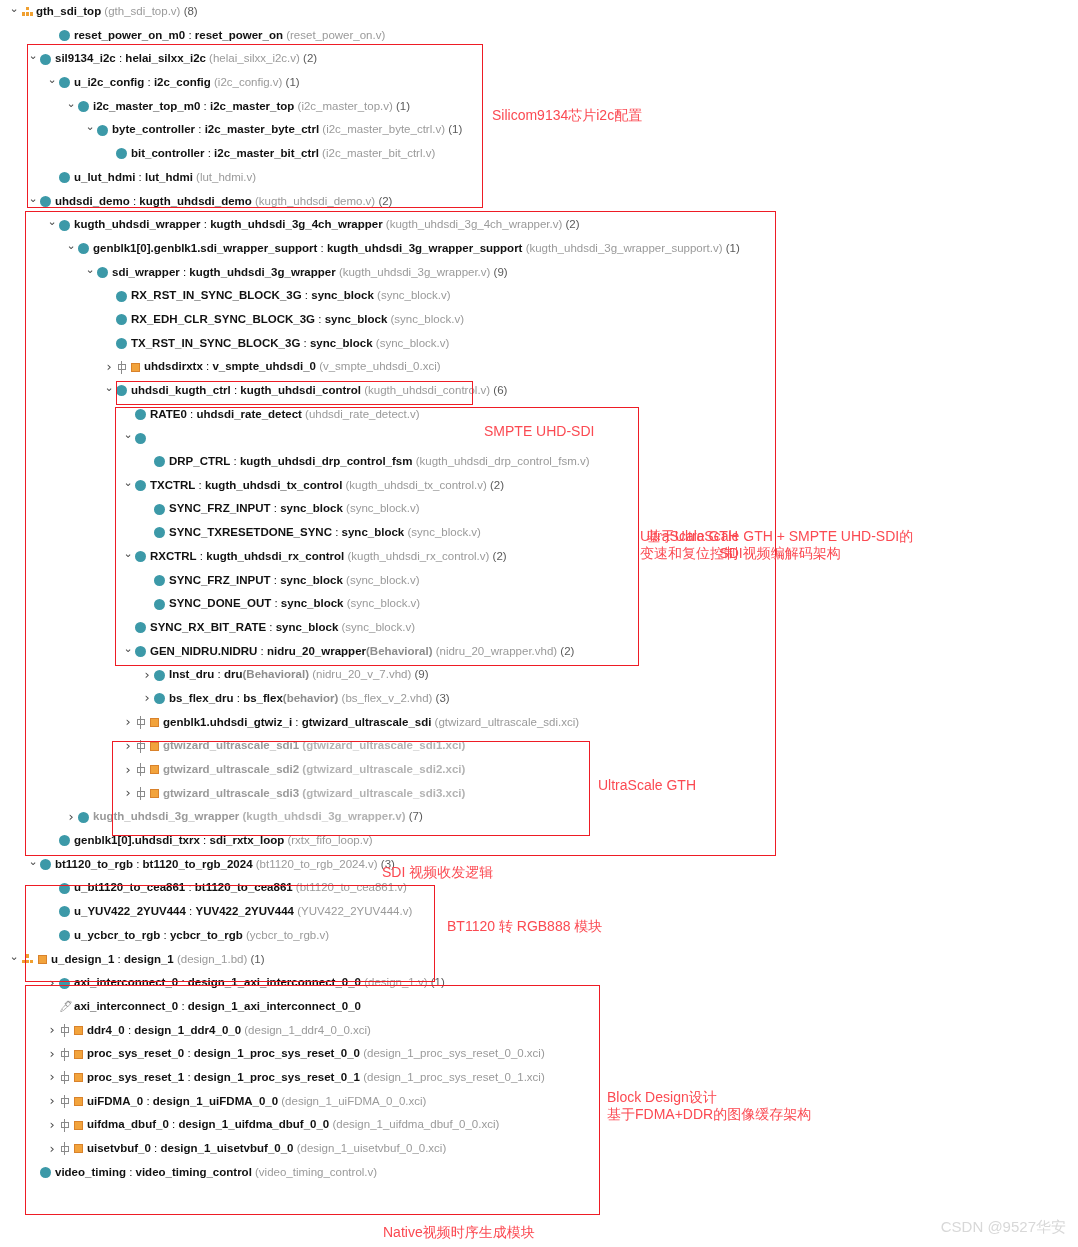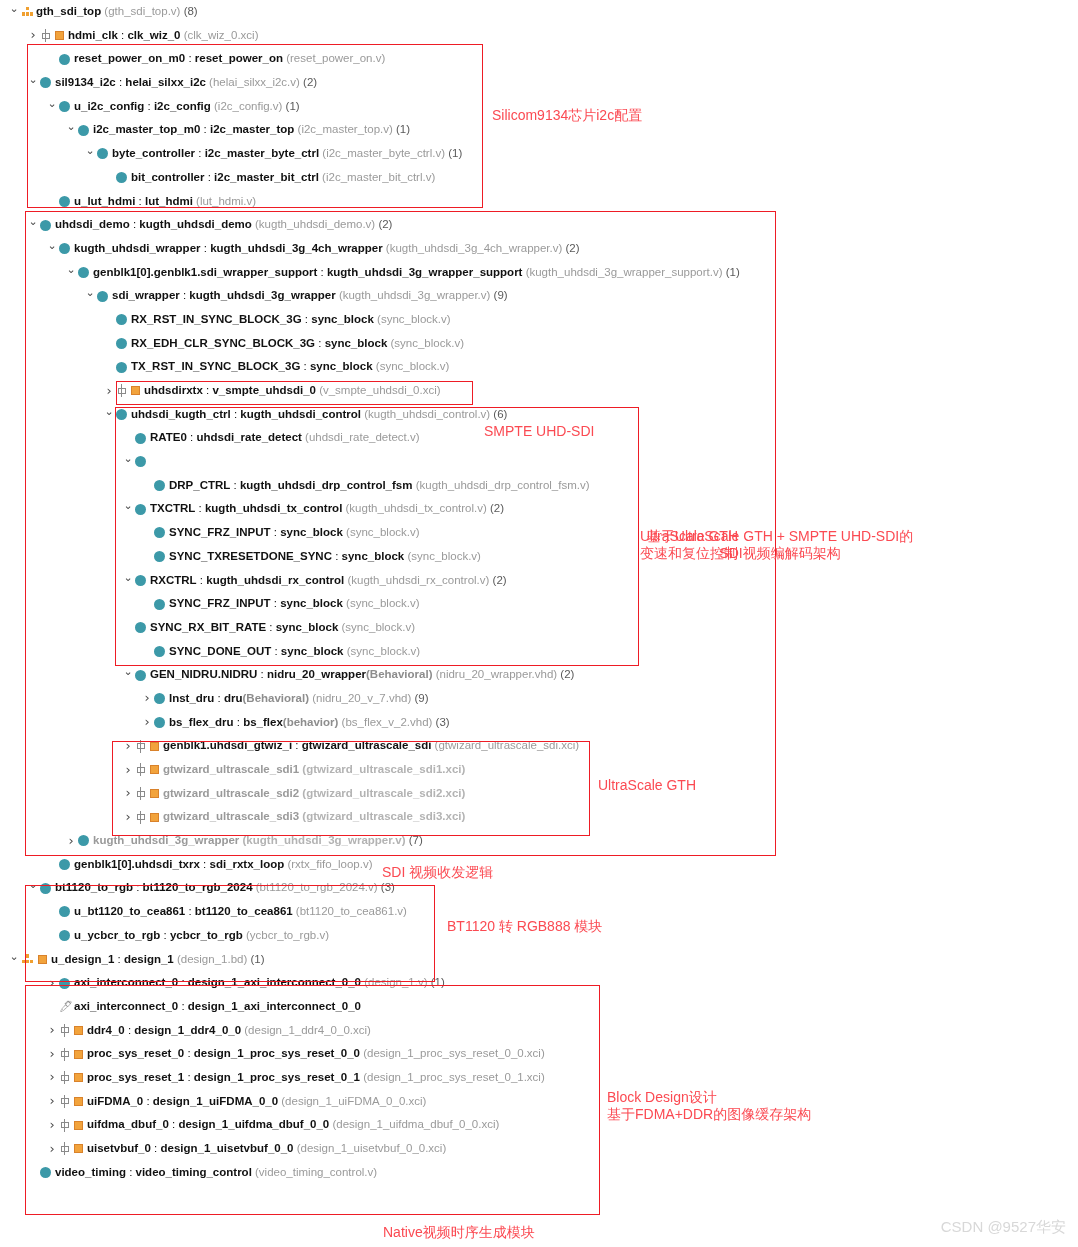--- a/index.html
+++ b/index.html
@@ -109,90 +109,83 @@
       <span class="chev down"></span>
       <span class="ico-bd">
         <i class="a"></i>
         <i class="b"></i>
         <i class="c"></i>
         <i class="d"></i>
       </span>
       <span><span class="lbl">gth_sdi_top</span><span class="file"> (gth_sdi_top.v)</span><span class="count"> (8)</span></span>
     </div>
     <div class="row">
+      <span class="indent" style="width: 46px;"></span>
+      <span class="chev blank"></span>
+      <span class="ico-module"></span>
+      <span><span class="lbl">reset_power_on_m0</span><span class="lbl-norm"> : </span><span class="lbl">reset_power_on</span><span class="file"> (reset_power_on.v)</span></span>
+    </div>
+    <div class="row">
       <span class="indent" style="width: 27px;"></span>
-      <span class="chev right"></span>
-      <span class="ico-ip"></span>
-      <span class="ico-xci"></span>
-      <span><span class="lbl">hdmi_clk</span><span class="lbl-norm"> : </span><span class="lbl">clk_wiz_0</span><span class="file"> (clk_wiz_0.xci)</span></span>
-    </div>
-    <div class="row">
-      <span class="indent" style="width: 46px;"></span>
-      <span class="chev blank"></span>
-      <span class="ico-module"></span>
-      <span><span class="lbl">reset_power_on_m0</span><span class="lbl-norm"> : </span><span class="lbl">reset_power_on</span><span class="file"> (reset_power_on.v)</span></span>
+      <span class="chev down"></span>
+      <span class="ico-module"></span>
+      <span><span class="lbl">sil9134_i2c</span><span class="lbl-norm"> : </span><span class="lbl">helai_silxx_i2c</span><span class="file"> (helai_silxx_i2c.v)</span><span class="count"> (2)</span></span>
+    </div>
+    <div class="row">
+      <span class="indent" style="width: 46px;"></span>
+      <span class="chev down"></span>
+      <span class="ico-module"></span>
+      <span><span class="lbl">u_i2c_config</span><span class="lbl-norm"> : </span><span class="lbl">i2c_config</span><span class="file"> (i2c_config.v)</span><span class="count"> (1)</span></span>
+    </div>
+    <div class="row">
+      <span class="indent" style="width: 65px;"></span>
+      <span class="chev down"></span>
+      <span class="ico-module"></span>
+      <span><span class="lbl">i2c_master_top_m0</span><span class="lbl-norm"> : </span><span class="lbl">i2c_master_top</span><span class="file"> (i2c_master_top.v)</span><span class="count"> (1)</span></span>
+    </div>
+    <div class="row">
+      <span class="indent" style="width: 84px;"></span>
+      <span class="chev down"></span>
+      <span class="ico-module"></span>
+      <span><span class="lbl">byte_controller</span><span class="lbl-norm"> : </span><span class="lbl">i2c_master_byte_ctrl</span><span class="file"> (i2c_master_byte_ctrl.v)</span><span class="count"> (1)</span></span>
+    </div>
+    <div class="row">
+      <span class="indent" style="width: 103px;"></span>
+      <span class="chev blank"></span>
+      <span class="ico-module"></span>
+      <span><span class="lbl">bit_controller</span><span class="lbl-norm"> : </span><span class="lbl">i2c_master_bit_ctrl</span><span class="file"> (i2c_master_bit_ctrl.v)</span></span>
+    </div>
+    <div class="row">
+      <span class="indent" style="width: 46px;"></span>
+      <span class="chev blank"></span>
+      <span class="ico-module"></span>
+      <span><span class="lbl">u_lut_hdmi</span><span class="lbl-norm"> : </span><span class="lbl">lut_hdmi</span><span class="file"> (lut_hdmi.v)</span></span>
     </div>
     <div class="row">
       <span class="indent" style="width: 27px;"></span>
       <span class="chev down"></span>
       <span class="ico-module"></span>
-      <span><span class="lbl">sil9134_i2c</span><span class="lbl-norm"> : </span><span class="lbl">helai_silxx_i2c</span><span class="file"> (helai_silxx_i2c.v)</span><span class="count"> (2)</span></span>
-    </div>
-    <div class="row">
-      <span class="indent" style="width: 46px;"></span>
-      <span class="chev down"></span>
-      <span class="ico-module"></span>
-      <span><span class="lbl">u_i2c_config</span><span class="lbl-norm"> : </span><span class="lbl">i2c_config</span><span class="file"> (i2c_config.v)</span><span class="count"> (1)</span></span>
+      <span><span class="lbl">uhdsdi_demo</span><span class="lbl-norm"> : </span><span class="lbl">kugth_uhdsdi_demo</span><span class="file"> (kugth_uhdsdi_demo.v)</span><span class="count"> (2)</span></span>
+    </div>
+    <div class="row">
+      <span class="indent" style="width: 46px;"></span>
+      <span class="chev down"></span>
+      <span class="ico-module"></span>
+      <span><span class="lbl">kugth_uhdsdi_wrapper</span><span class="lbl-norm"> : </span><span class="lbl">kugth_uhdsdi_3g_4ch_wrapper</span><span class="file"> (kugth_uhdsdi_3g_4ch_wrapper.v)</span><span class="count"> (2)</span></span>
     </div>
     <div class="row">
       <span class="indent" style="width: 65px;"></span>
       <span class="chev down"></span>
       <span class="ico-module"></span>
-      <span><span class="lbl">i2c_master_top_m0</span><span class="lbl-norm"> : </span><span class="lbl">i2c_master_top</span><span class="file"> (i2c_master_top.v)</span><span class="count"> (1)</span></span>
+      <span><span class="lbl">genblk1[0].genblk1.sdi_wrapper_support</span><span class="lbl-norm"> : </span><span class="lbl">kugth_uhdsdi_3g_wrapper_support</span><span class="file"> (kugth_uhdsdi_3g_wrapper_support.v)</span><span class="count"> (1)</span></span>
     </div>
     <div class="row">
       <span class="indent" style="width: 84px;"></span>
       <span class="chev down"></span>
       <span class="ico-module"></span>
-      <span><span class="lbl">byte_controller</span><span class="lbl-norm"> : </span><span class="lbl">i2c_master_byte_ctrl</span><span class="file"> (i2c_master_byte_ctrl.v)</span><span class="count"> (1)</span></span>
-    </div>
-    <div class="row">
-      <span class="indent" style="width: 103px;"></span>
-      <span class="chev blank"></span>
-      <span class="ico-module"></span>
-      <span><span class="lbl">bit_controller</span><span class="lbl-norm"> : </span><span class="lbl">i2c_master_bit_ctrl</span><span class="file"> (i2c_master_bit_ctrl.v)</span></span>
-    </div>
-    <div class="row">
-      <span class="indent" style="width: 46px;"></span>
-      <span class="chev blank"></span>
-      <span class="ico-module"></span>
-      <span><span class="lbl">u_lut_hdmi</span><span class="lbl-norm"> : </span><span class="lbl">lut_hdmi</span><span class="file"> (lut_hdmi.v)</span></span>
-    </div>
-    <div class="row">
-      <span class="indent" style="width: 27px;"></span>
-      <span class="chev down"></span>
-      <span class="ico-module"></span>
-      <span><span class="lbl">uhdsdi_demo</span><span class="lbl-norm"> : </span><span class="lbl">kugth_uhdsdi_demo</span><span class="file"> (kugth_uhdsdi_demo.v)</span><span class="count"> (2)</span></span>
-    </div>
-    <div class="row">
-      <span class="indent" style="width: 46px;"></span>
-      <span class="chev down"></span>
-      <span class="ico-module"></span>
-      <span><span class="lbl">kugth_uhdsdi_wrapper</span><span class="lbl-norm"> : </span><span class="lbl">kugth_uhdsdi_3g_4ch_wrapper</span><span class="file"> (kugth_uhdsdi_3g_4ch_wrapper.v)</span><span class="count"> (2)</span></span>
-    </div>
-    <div class="row">
-      <span class="indent" style="width: 65px;"></span>
-      <span class="chev down"></span>
-      <span class="ico-module"></span>
-      <span><span class="lbl">genblk1[0].genblk1.sdi_wrapper_support</span><span class="lbl-norm"> : </span><span class="lbl">kugth_uhdsdi_3g_wrapper_support</span><span class="file"> (kugth_uhdsdi_3g_wrapper_support.v)</span><span class="count"> (1)</span></span>
-    </div>
-    <div class="row">
-      <span class="indent" style="width: 84px;"></span>
-      <span class="chev down"></span>
-      <span class="ico-module"></span>
       <span><span class="lbl">sdi_wrapper</span><span class="lbl-norm"> : </span><span class="lbl">kugth_uhdsdi_3g_wrapper</span><span class="file"> (kugth_uhdsdi_3g_wrapper.v)</span><span class="count"> (9)</span></span>
     </div>
     <div class="row">
       <span class="indent" style="width: 103px;"></span>
       <span class="chev blank"></span>
       <span class="ico-module"></span>
       <span><span class="lbl">RX_RST_IN_SYNC_BLOCK_3G</span><span class="lbl-norm"> : </span><span class="lbl">sync_block</span><span class="file"> (sync_block.v)</span></span>
     </div>
     <div class="row">
       <span class="indent" style="width: 103px;"></span>
@@ -260,30 +253,30 @@
       <span class="ico-module"></span>
       <span><span class="lbl">RXCTRL</span><span class="lbl-norm"> : </span><span class="lbl">kugth_uhdsdi_rx_control</span><span class="file"> (kugth_uhdsdi_rx_control.v)</span><span class="count"> (2)</span></span>
     </div>
     <div class="row">
       <span class="indent" style="width: 141px;"></span>
       <span class="chev blank"></span>
       <span class="ico-module"></span>
       <span><span class="lbl">SYNC_FRZ_INPUT</span><span class="lbl-norm"> : </span><span class="lbl">sync_block</span><span class="file"> (sync_block.v)</span></span>
     </div>
     <div class="row">
+      <span class="indent" style="width: 141px;"></span>
+      <span class="chev blank"></span>
+      <span class="ico-module"></span>
+      <span><span class="lbl">SYNC_DONE_OUT</span><span class="lbl-norm"> : </span><span class="lbl">sync_block</span><span class="file"> (sync_block.v)</span></span>
+    </div>
+    <div class="row">
       <span class="indent" style="width: 122px;"></span>
       <span class="chev blank"></span>
       <span class="ico-module"></span>
       <span><span class="lbl">SYNC_RX_BIT_RATE</span><span class="lbl-norm"> : </span><span class="lbl">sync_block</span><span class="file"> (sync_block.v)</span></span>
-    </div>
-    <div class="row">
-      <span class="indent" style="width: 141px;"></span>
-      <span class="chev blank"></span>
-      <span class="ico-module"></span>
-      <span><span class="lbl">SYNC_DONE_OUT</span><span class="lbl-norm"> : </span><span class="lbl">sync_block</span><span class="file"> (sync_block.v)</span></span>
     </div>
     <div class="row">
       <span class="indent" style="width: 122px;"></span>
       <span class="chev down"></span>
       <span class="ico-module"></span>
       <span><span class="lbl">GEN_NIDRU.NIDRU</span><span class="lbl-norm"> : </span><span class="lbl">nidru_20_wrapper</span><span class="arch">(Behavioral)</span><span class="file"> (nidru_20_wrapper.vhd)</span><span class="count"> (2)</span></span>
     </div>
     <div class="row">
       <span class="indent" style="width: 141px;"></span>
       <span class="chev right"></span>
@@ -340,20 +333,26 @@
       <span class="indent" style="width: 27px;"></span>
       <span class="chev down"></span>
       <span class="ico-module"></span>
       <span><span class="lbl">bt1120_to_rgb</span><span class="lbl-norm"> : </span><span class="lbl">bt1120_to_rgb_2024</span><span class="file"> (bt1120_to_rgb_2024.v)</span><span class="count"> (3)</span></span>
     </div>
     <div class="row">
       <span class="indent" style="width: 46px;"></span>
       <span class="chev blank"></span>
       <span class="ico-module"></span>
       <span><span class="lbl">u_bt1120_to_cea861</span><span class="lbl-norm"> : </span><span class="lbl">bt1120_to_cea861</span><span class="file"> (bt1120_to_cea861.v)</span></span>
+    </div>
+    <div class="row">
+      <span class="indent" style="width: 46px;"></span>
+      <span class="chev blank"></span>
+      <span class="ico-module"></span>
+      <span><span class="lbl">u_YUV422_2YUV444</span><span class="lbl-norm"> : </span><span class="lbl">YUV422_2YUV444</span><span class="file"> (YUV422_2YUV444.v)</span></span>
     </div>
     <div class="row">
       <span class="indent" style="width: 46px;"></span>
       <span class="chev blank"></span>
       <span class="ico-module"></span>
       <span><span class="lbl">u_ycbcr_to_rgb</span><span class="lbl-norm"> : </span><span class="lbl">ycbcr_to_rgb</span><span class="file"> (ycbcr_to_rgb.v)</span></span>
     </div>
     <div class="row">
       <span class="indent" style="width: 8px;"></span>
       <span class="chev down"></span>

